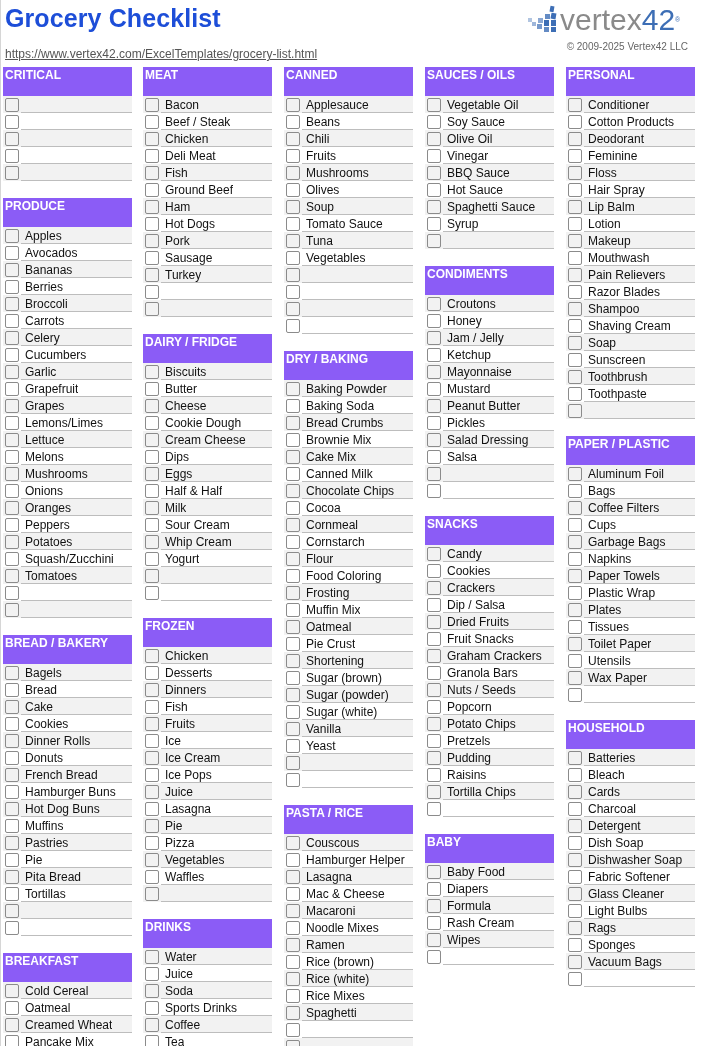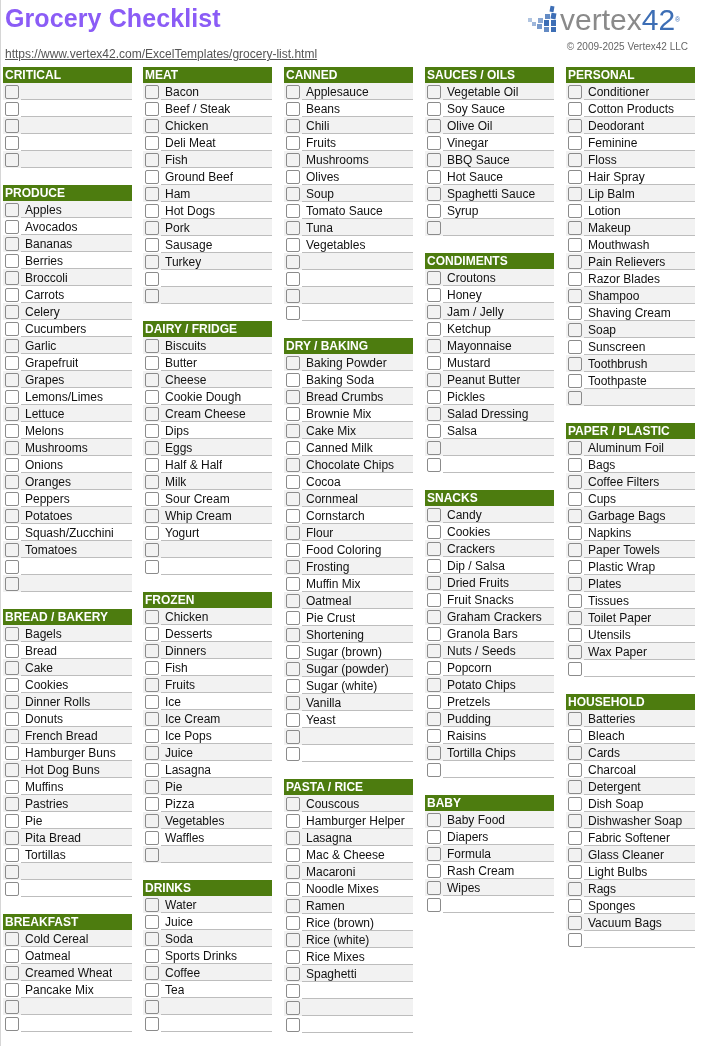--- a/index.html
+++ b/index.html
@@ -1,29 +1,29 @@
 <!DOCTYPE html>
 <html><head>
 <meta charset="utf-8">
 <style>
   * { box-sizing: border-box; margin: 0; padding: 0; }
   html, body { width: 706px; height: 1046px; background: #ffffff; overflow: hidden; }
   body { position: relative; font-family: "Liberation Sans", sans-serif; color: #111; }
   .left-rule { position: absolute; left: 0; top: 0; width: 1px; height: 1046px; background: #d6d6d6; }
-  .title { position: absolute; left: 5px; top: 4px; font-size: 25px; font-weight: bold; color: #8b5cf6; letter-spacing: 0.1px; }
+  .title { position: absolute; left: 5px; top: 4px; font-size: 25px; font-weight: bold; color: #1d4ed8; letter-spacing: 0.1px; }
   .url { position: absolute; left: 5px; top: 47px; font-size: 12px; color: #555; text-decoration: underline; }
   .copyright { position: absolute; right: 18px; top: 41px; font-size: 10px; color: #666; padding-left: 28px; }
   .logo { position: absolute; left: 524px; top: 3px; width: 170px; height: 34px; display: flex; align-items: center; }
   .logo-mark { width: 36px; height: 32px; position: relative; }
   .logo-text { font-size: 30px; color: #8a8a8a; letter-spacing: 0px; line-height: 32px; font-weight: normal; }
   .logo-text .num { color: #3d6eb5; text-align: right; }
   .logo-reg { font-size: 7px; color: #3d6eb5; vertical-align: top; }
   .col { position: absolute; top: 67px; width: 129px; }
   .section { margin-bottom: 17px; }
-  .sec-header { height: 16px; background: #4d7c0f; color: #fff; font-size: 12px; font-weight: bold; padding-left: 2px; line-height: 17px; }
+  .sec-header { height: 29px; background: #8b5cf6; color: #fff; font-size: 12px; font-weight: bold; padding-left: 2px; line-height: 17px; }
   .row { height: 17px; display: flex; align-items: center; position: relative; }
   .row.shade { background: #f2f2f2; }
   .row::after { content: ""; position: absolute; left: 18px; right: 0; bottom: 0; height: 1px; background: #bdbdbd; }
   .cb { width: 14px; height: 14px; border: 1.5px solid #8b8b8b; border-radius: 2px; background: transparent; margin-left: 2px; flex: none; }
   .label { margin-left: 6px; font-size: 12px; white-space: nowrap; overflow: hidden; }
 </style>
 </head>
 <body>
 
 <div class="left-rule"></div>

